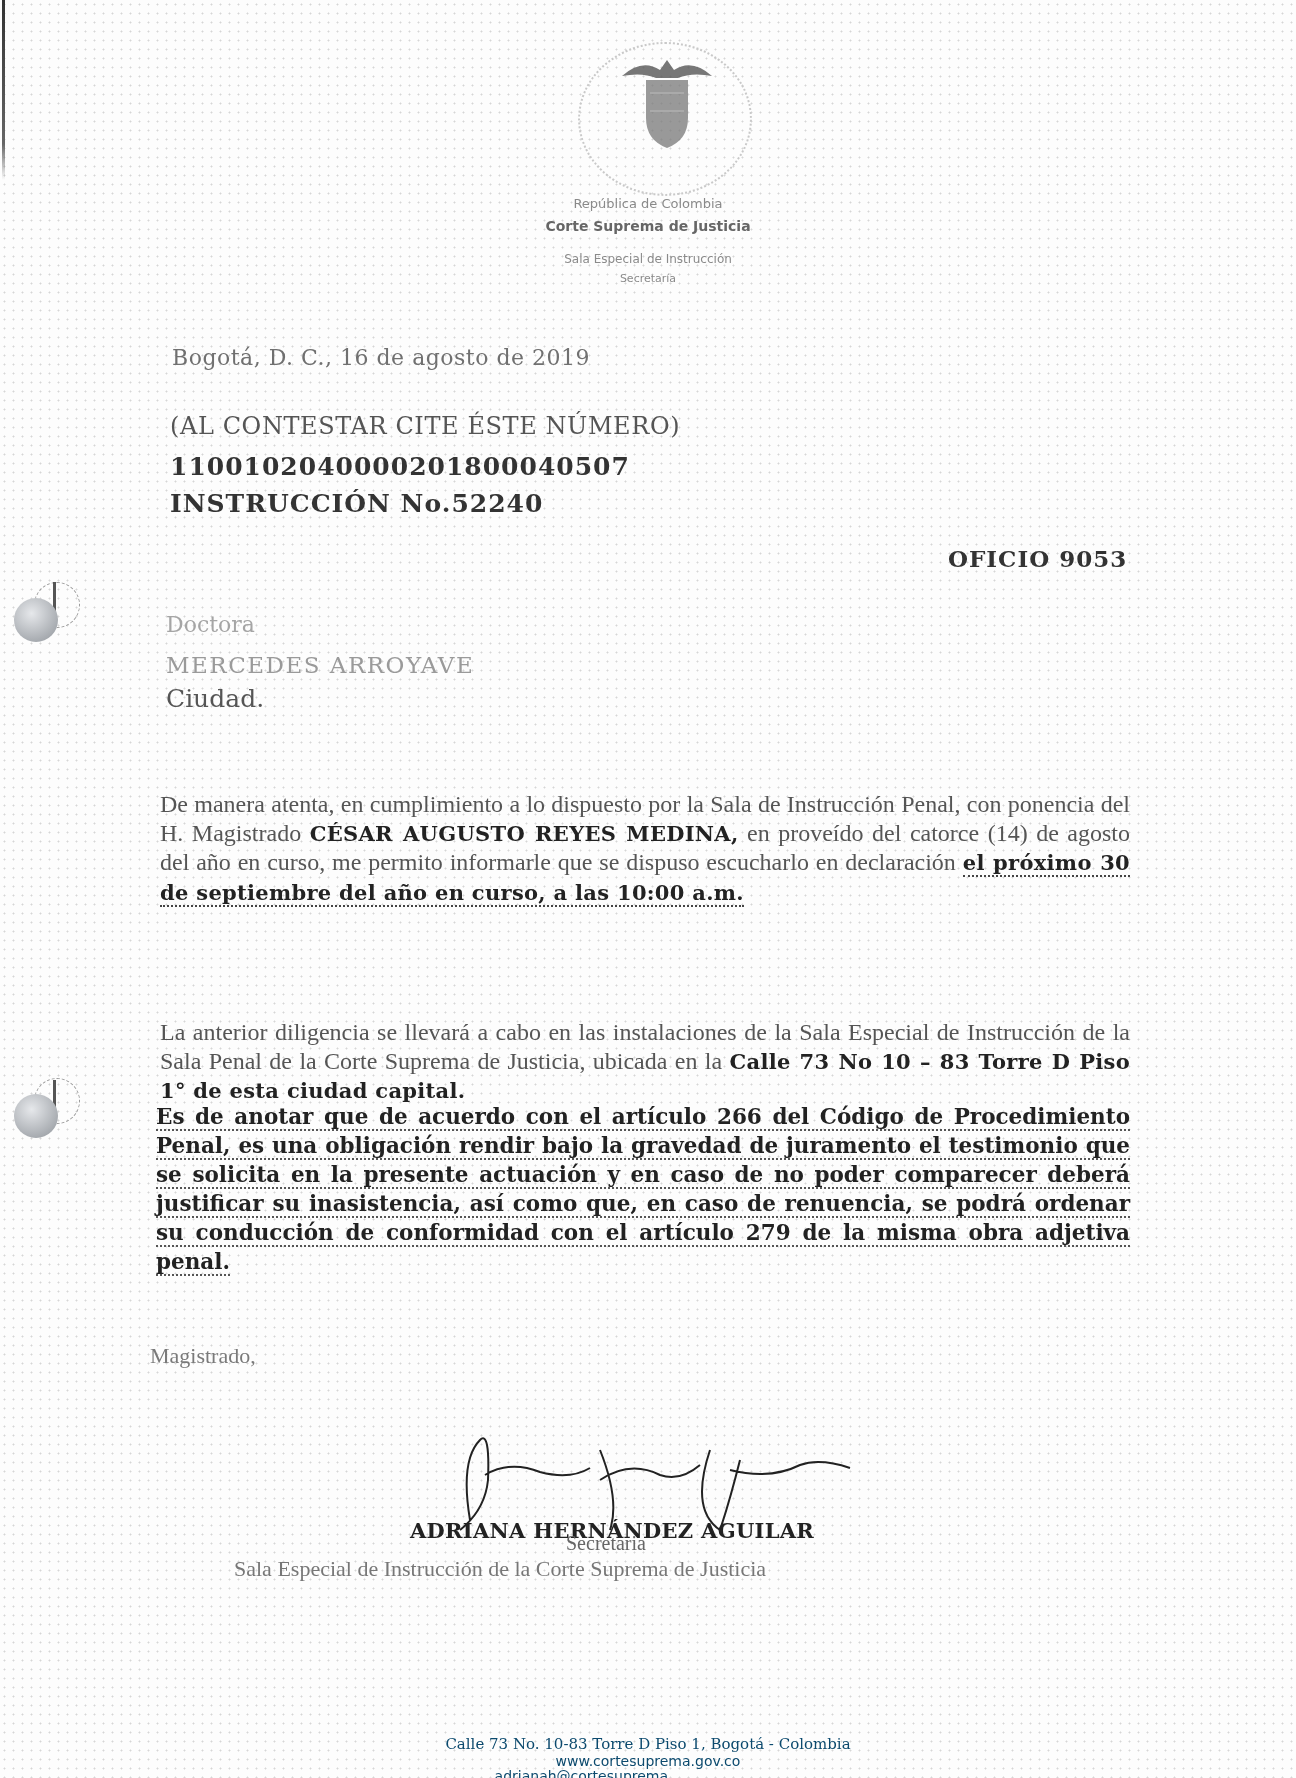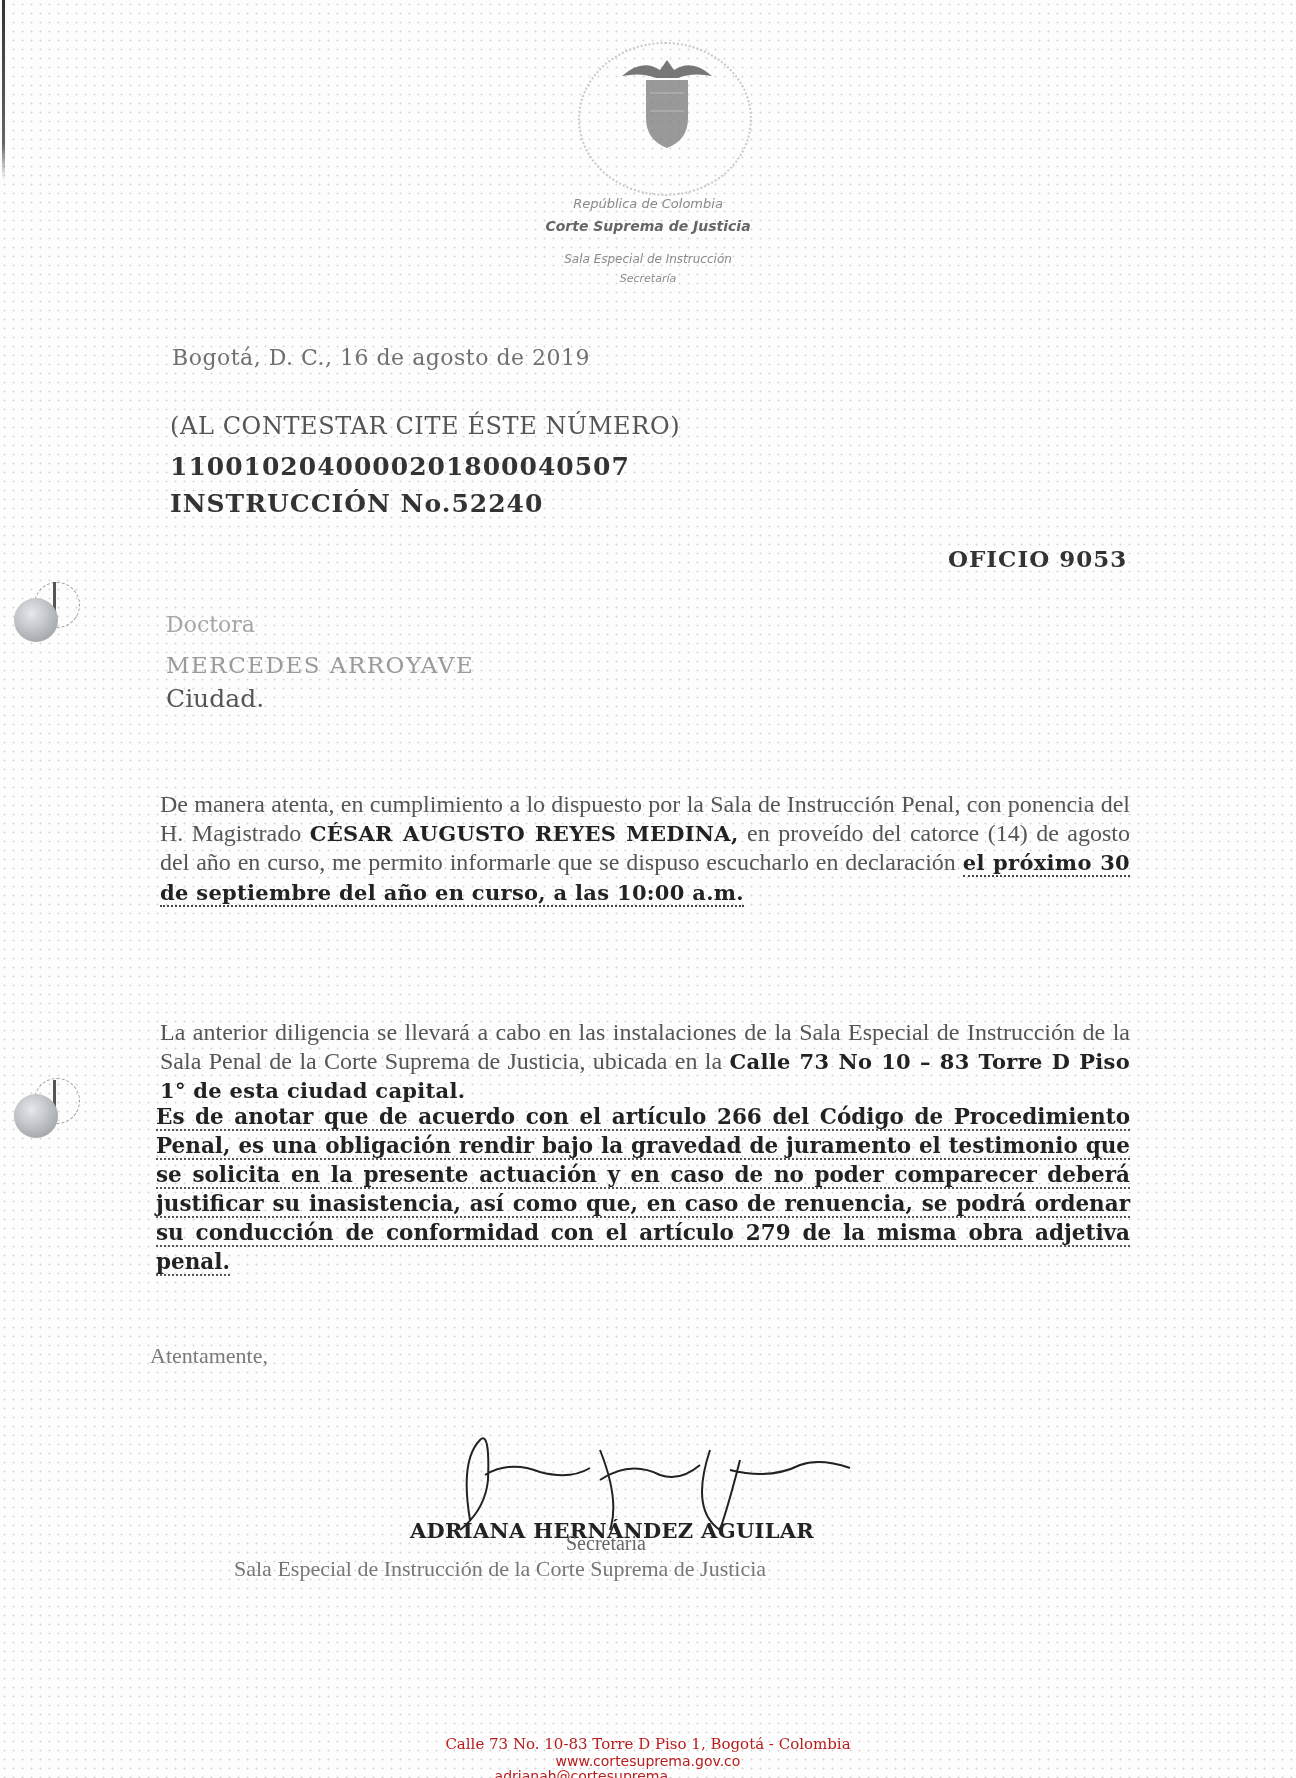--- a/index.html
+++ b/index.html
@@ -12,36 +12,36 @@
       color: #2a2a2a;
     }
     .abs { position: absolute; }
     .scan-edge { left: 2px; top: 0; width: 3px; height: 180px; background: linear-gradient(#333, #666 80%, transparent); }
     .punch { width: 44px; height: 44px; border-radius: 50%;
       background: radial-gradient(circle at 40% 35%, #e6e8eb, #a9adb2 70%, #8f9398); }
     .punch-ring { width: 44px; height: 44px; border-radius: 50%; border: 1px dashed #999; }
     .punch-bar { width: 3px; height: 40px; background: #555; }
 
     .crest-ring { left: 578px; top: 42px; width: 170px; height: 150px; border-radius: 50%; border: 2px dotted #c9c9c9; }
-    .header-line { left: 0; width: 1296px; text-align: center; color: #8a8a8a; font-family: "DejaVu Sans", sans-serif; font-style: italic; }
+    .header-line { left: 0; width: 1296px; text-align: center; color: #8a8a8a; font-family: "DejaVu Sans", sans-serif; }
 
     .ltr { left: 172px; font-size: 22px; color: #707070; letter-spacing: 0.5px; }
     .ref { font-size: 24px; color: #555; letter-spacing: 0.6px; }
     .bold-ref { font-weight: bold; color: #333; font-size: 25px; letter-spacing: 1px; }
 
     .body-p { left: 160px; width: 970px; font-family: "Liberation Serif", serif;
       font-size: 24px; line-height: 28.5px; text-align: justify; color: #555; }
     .body-p b { color: #222; font-family: "DejaVu Serif", serif; font-size: 21px; letter-spacing: 0.3px; }
     .u { border-bottom: 2px dotted #444; }
     .note-p { left: 156px; width: 974px; font-family: "DejaVu Serif", serif; font-size: 21.5px;
       line-height: 29px; text-align: justify; color: #222; font-weight: bold; }
     .note-p span { border-bottom: 2px dotted #555; margin-top: 29px; }
 
     .sig-name { font-family: "DejaVu Serif", serif; font-weight: bold; font-size: 21px; color: #222; letter-spacing: 0.3px; margin-top: 16px; }
-    .footer-line { left: 0; width: 1296px; text-align: center; color: #b91c1c; font-size: 15px; }
+    .footer-line { left: 0; width: 1296px; text-align: center; color: #0c4a6e; font-size: 15px; }
   </style>
 </head>
 <body>
 
 <div class="abs scan-edge"></div>
 <div class="abs punch-ring" style="left:34px;top:582px;"></div>
 <div class="abs punch-bar" style="left:53px;top:582px;"></div>
 <div class="abs punch" style="left:14px;top:598px;"></div>
 <div class="abs punch-ring" style="left:34px;top:1078px;"></div>
 <div class="abs punch-bar" style="left:53px;top:1080px;"></div>
@@ -72,21 +72,21 @@
 <div class="abs body-p" style="top:790px;">
   <span>De manera atenta, en cumplimiento a lo dispuesto por la Sala de Instrucción Penal, con ponencia del H. Magistrado </span><b>CÉSAR AUGUSTO REYES MEDINA,</b><span> en proveído del catorce (14) de agosto del año en curso, me permito informarle que se dispuso escucharlo en declaración </span><b class="u">el próximo 30 de septiembre del año en curso, a las 10:00 a.m.</b>
 </div>
 <div class="abs body-p" style="top:982px;margin-top:36px;">
   <span>La anterior diligencia se llevará a cabo en las instalaciones de la Sala Especial de Instrucción de la Sala Penal de la Corte Suprema de Justicia, ubicada en la </span><b>Calle 73 No 10 – 83 Torre D Piso 1° de esta ciudad capital.</b>
 </div>
 <div class="abs note-p" style="top:1102px;">
   <span>Es de anotar que de acuerdo con el artículo 266 del Código de Procedimiento Penal, es una obligación rendir bajo la gravedad de juramento el testimonio que se solicita en la presente actuación y en caso de no poder comparecer deberá justificar su inasistencia, así como que, en caso de renuencia, se podrá ordenar su conducción de conformidad con el artículo 279 de la misma obra adjetiva penal.</span>
 </div>
 
-<div class="abs" style="left:150px;top:1343px;font-size:22px;color:#7a7a7a;font-family:'Liberation Serif',serif;">Atentamente,</div>
+<div class="abs" style="left:150px;top:1343px;font-size:22px;color:#7a7a7a;font-family:'Liberation Serif',serif;">Magistrado,</div>
 <svg class="abs" style="left:430px;top:1420px;" width="460" height="130" viewBox="0 0 460 130">
   <path d="M40 100 Q30 40 50 20 Q60 10 58 60 Q55 90 30 110 M55 55 Q80 40 110 52 Q140 60 160 48 M170 30 Q190 80 180 110 M170 60 Q200 40 230 55 Q250 62 270 45 M280 30 Q260 90 290 110 Q300 80 310 40 M300 50 Q340 60 370 45 Q390 38 420 48" stroke="#222" stroke-width="2" fill="none"></path>
 </svg>
 <div class="abs sig-name" style="left:410px;top:1502px;">ADRIANA HERNÁNDEZ AGUILAR</div>
 <div class="abs" style="left:566px;top:1532px;font-size:20px;color:#666;font-family:'Liberation Serif',serif;">Secretaria</div>
 <div class="abs" style="left:234px;top:1556px;font-size:22px;color:#777;font-family:'Liberation Serif',serif;">Sala Especial de Instrucción de la Corte Suprema de Justicia</div>
 
 <div class="abs footer-line" style="top:1735px;">Calle 73 No. 10-83 Torre D Piso 1, Bogotá - Colombia</div>
 <div class="abs footer-line" style="top:1753px;font-family:'DejaVu Sans',sans-serif;font-size:14px;">www.cortesuprema.gov.co</div>
 <div class="abs footer-line" style="top:1768px;font-family:'DejaVu Sans',sans-serif;font-size:14px;left:-60px;">adrianah@cortesuprema...</div>

